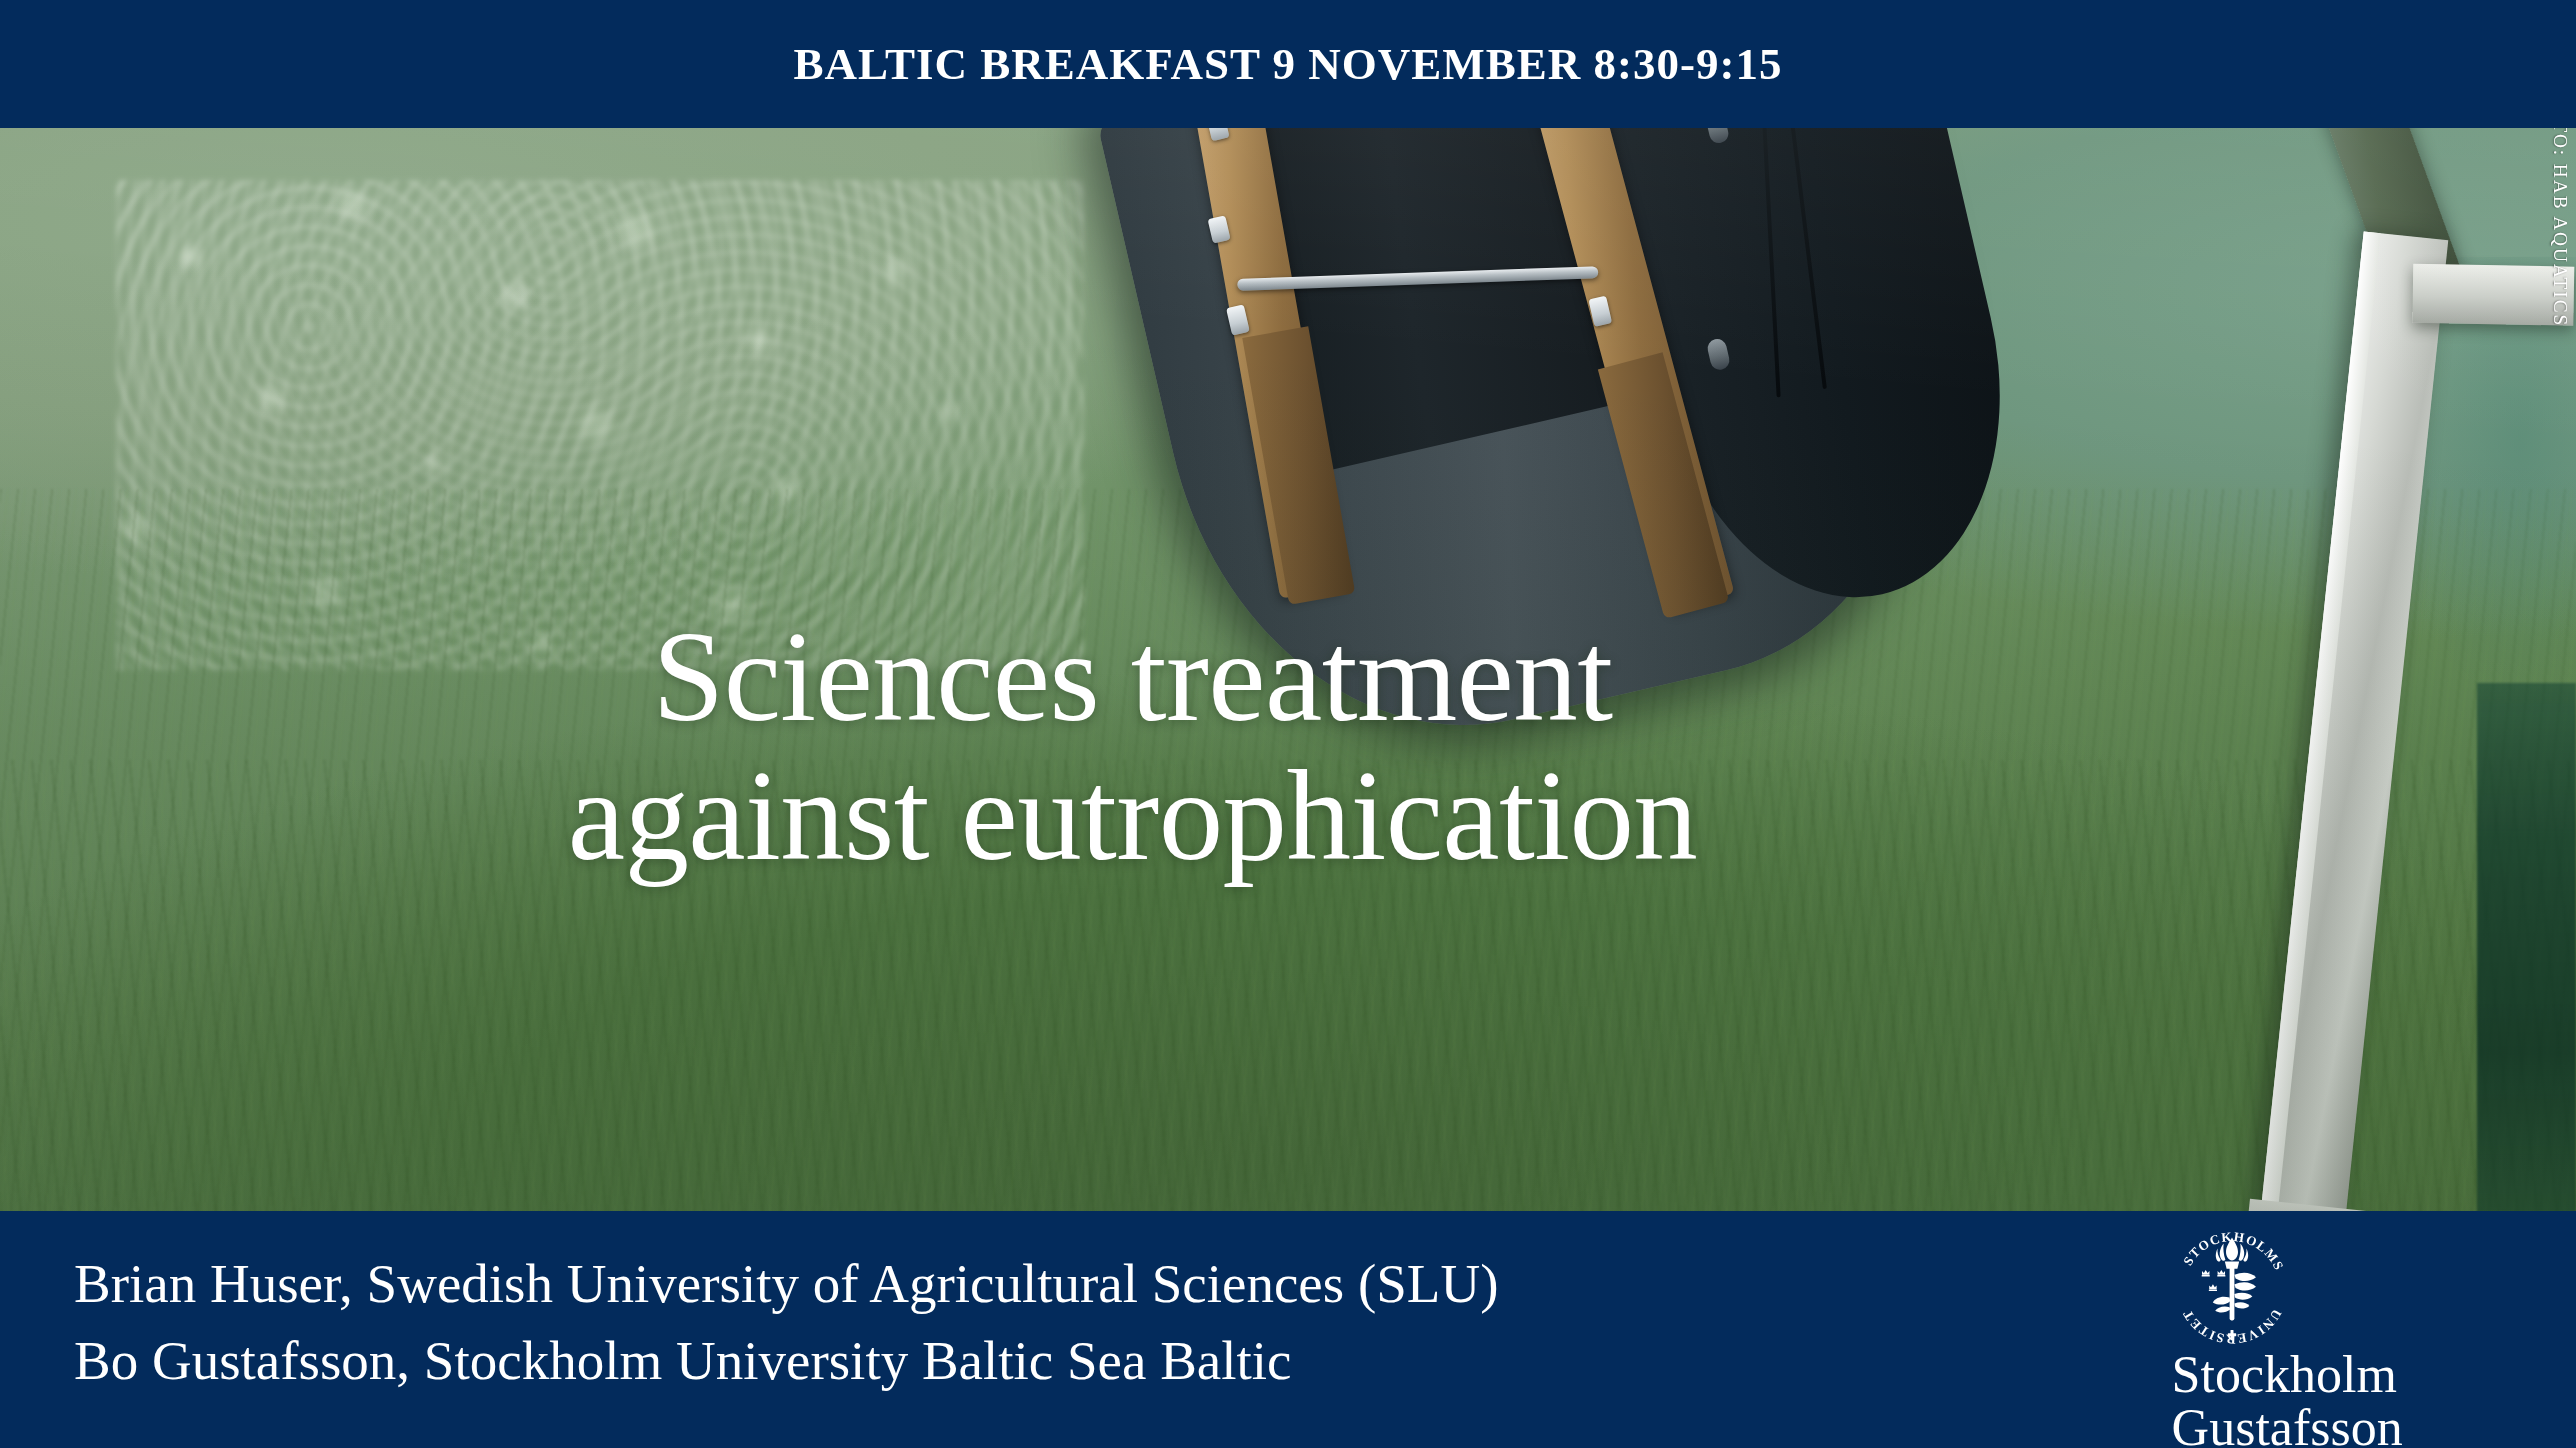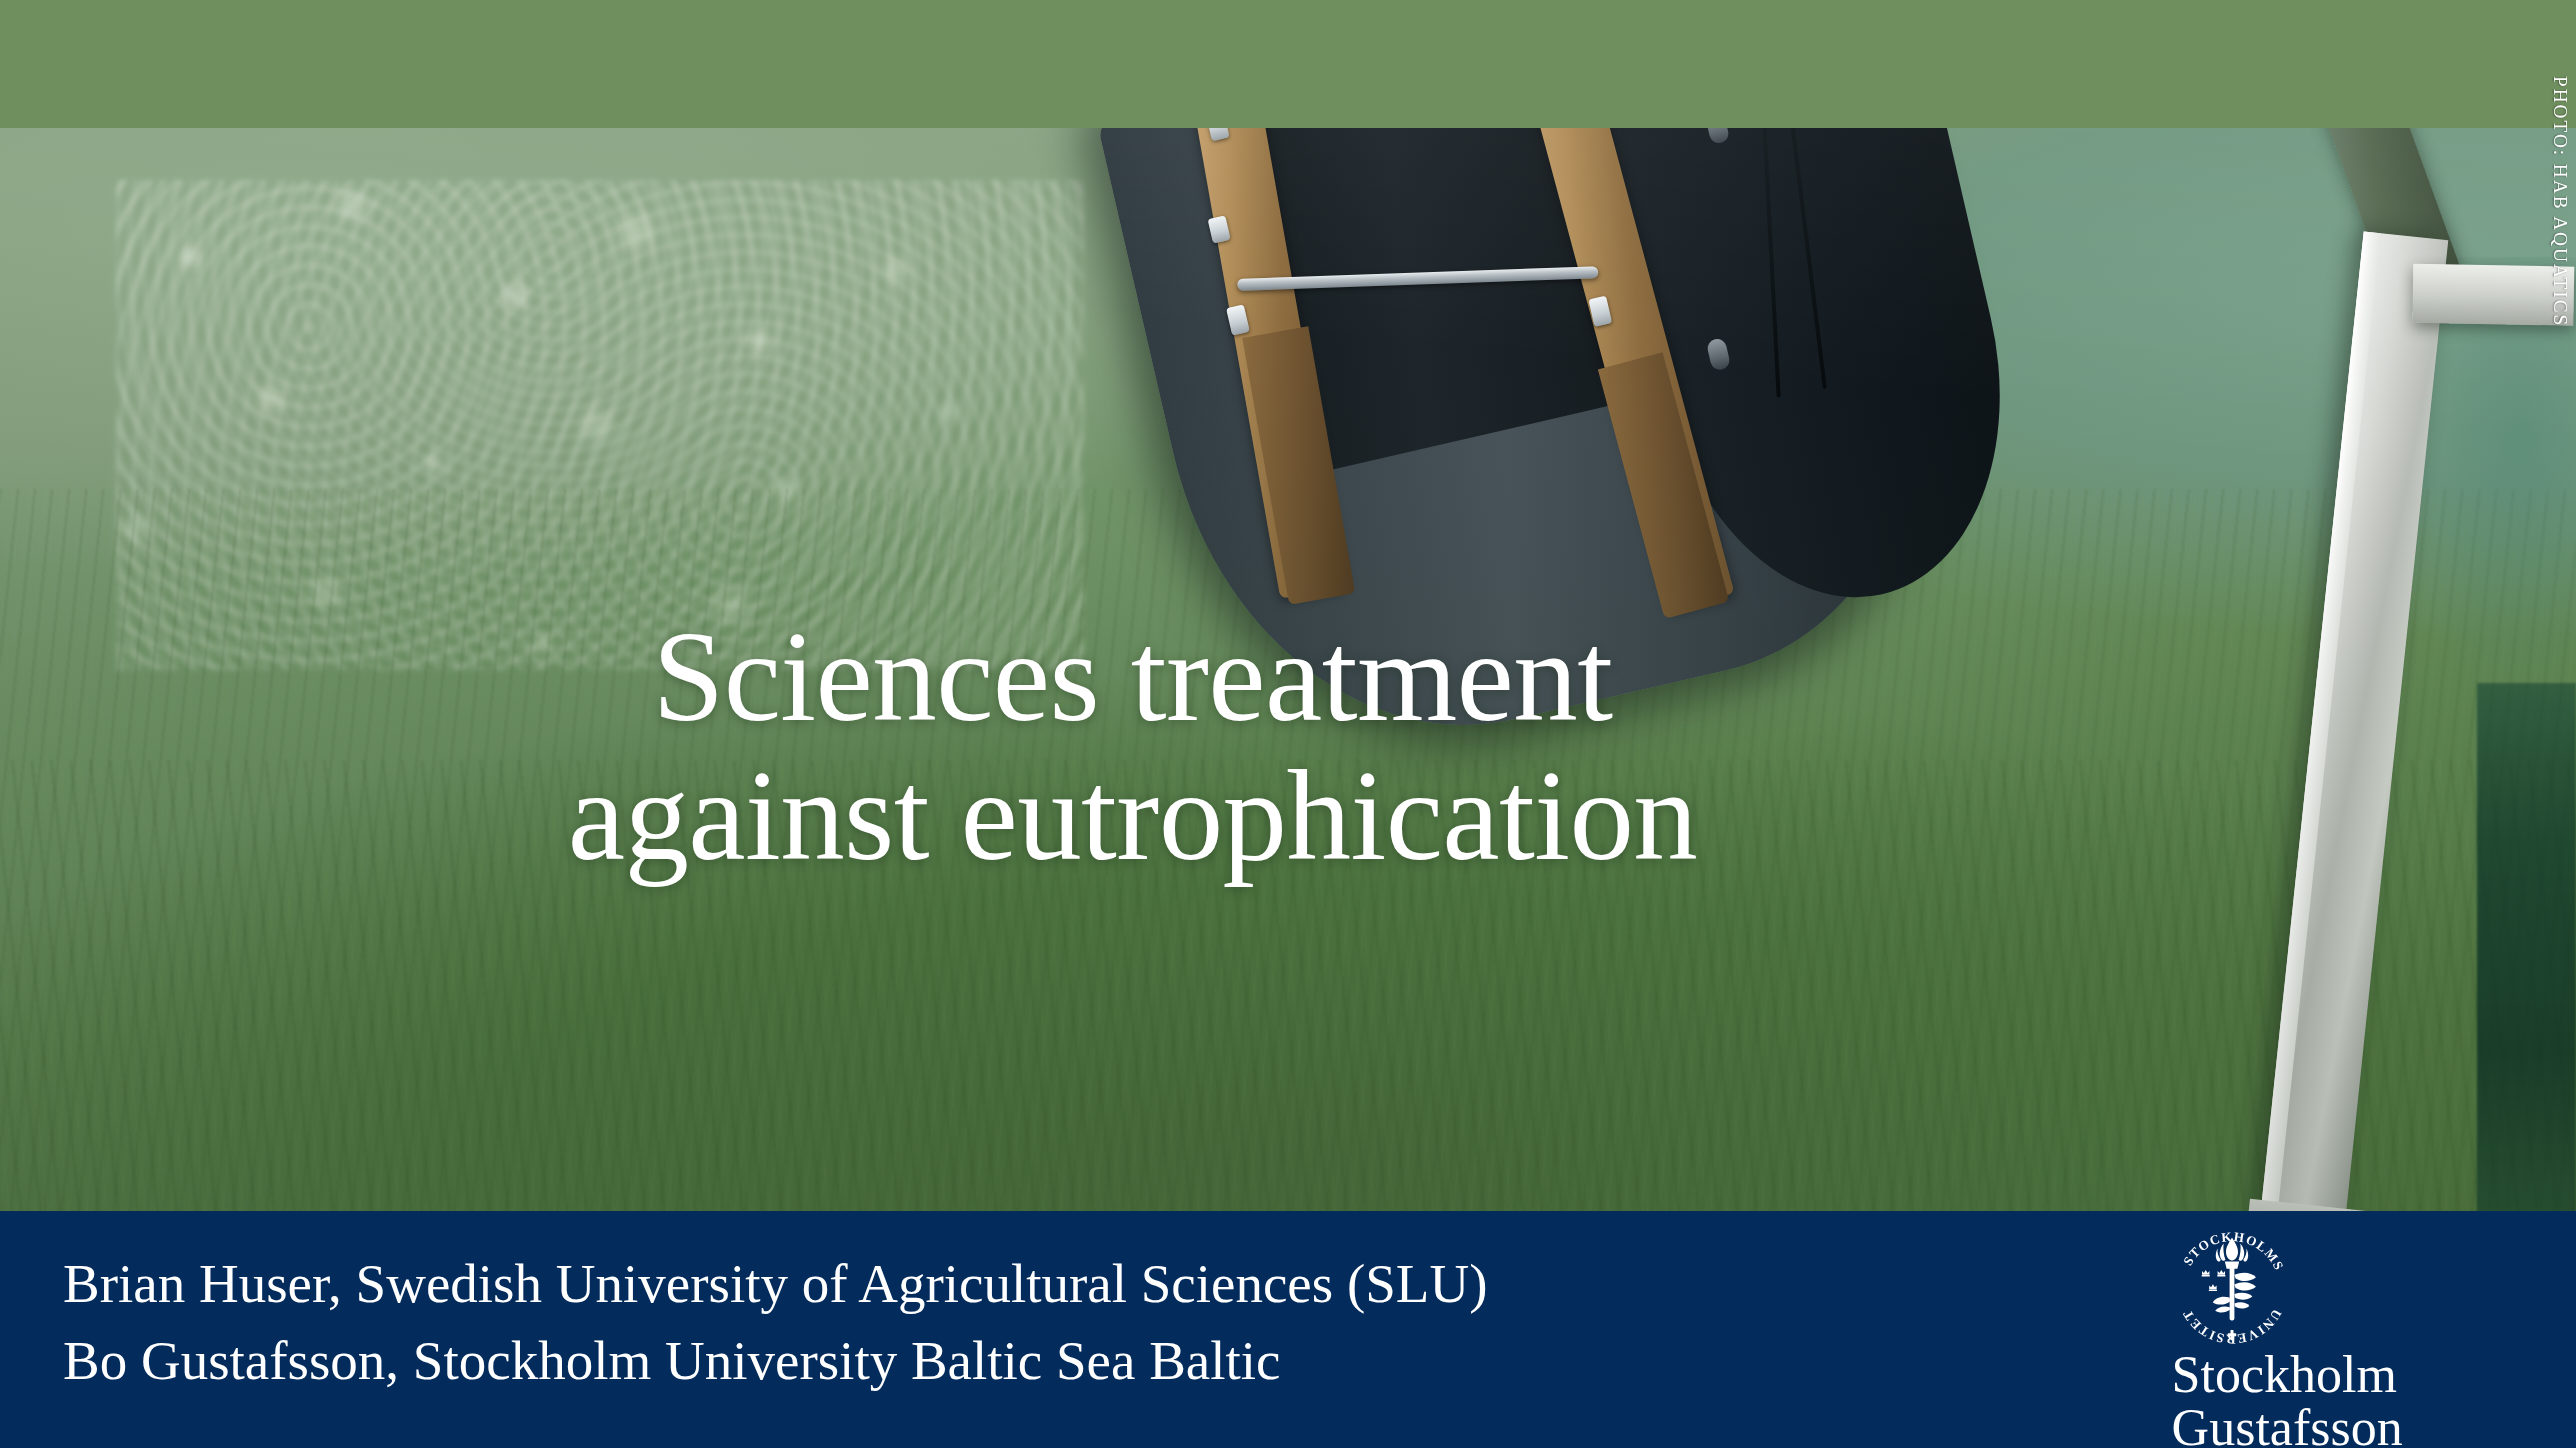--- a/index.html
+++ b/index.html
@@ -327,21 +327,21 @@
   
   .bottom-bar{
     position:absolute;
     left:0; top:1211px;
     width:2576px; height:237px;
     background:#032b5c;
     z-index:40;
   }
   .speakers{
     position:absolute;
-    left:63px;
+    left:74px;
     top:34px;
     width:1923px;
   }
   .speaker-line{
     color:#ffffff;
     font-family:"Liberation Serif", serif;
     font-weight:400;
     font-size:55px;
     line-height:1.40;
     white-space:nowrap;
@@ -375,20 +375,23 @@
     width:306px;
     height:3.2px;
     background:#ffffff;
   }
 </style>
 </head>
 <body>
 
 <div id="banner">
 
+  <div class="top-bar">
+    <div class="top-bar-title">BALTIC BREAKFAST 9 NOVEMBER 8:30-9:15</div>
+  </div>
 
   <div class="photo">
     <div class="water-base"></div>
     <div class="scum"></div>
     <div class="scum2"></div>
     <div class="fibres"></div>
     <div class="fibres-b"></div>
 
     <div class="dark-water-right2"></div>
     <div class="dark-water-right"></div>

